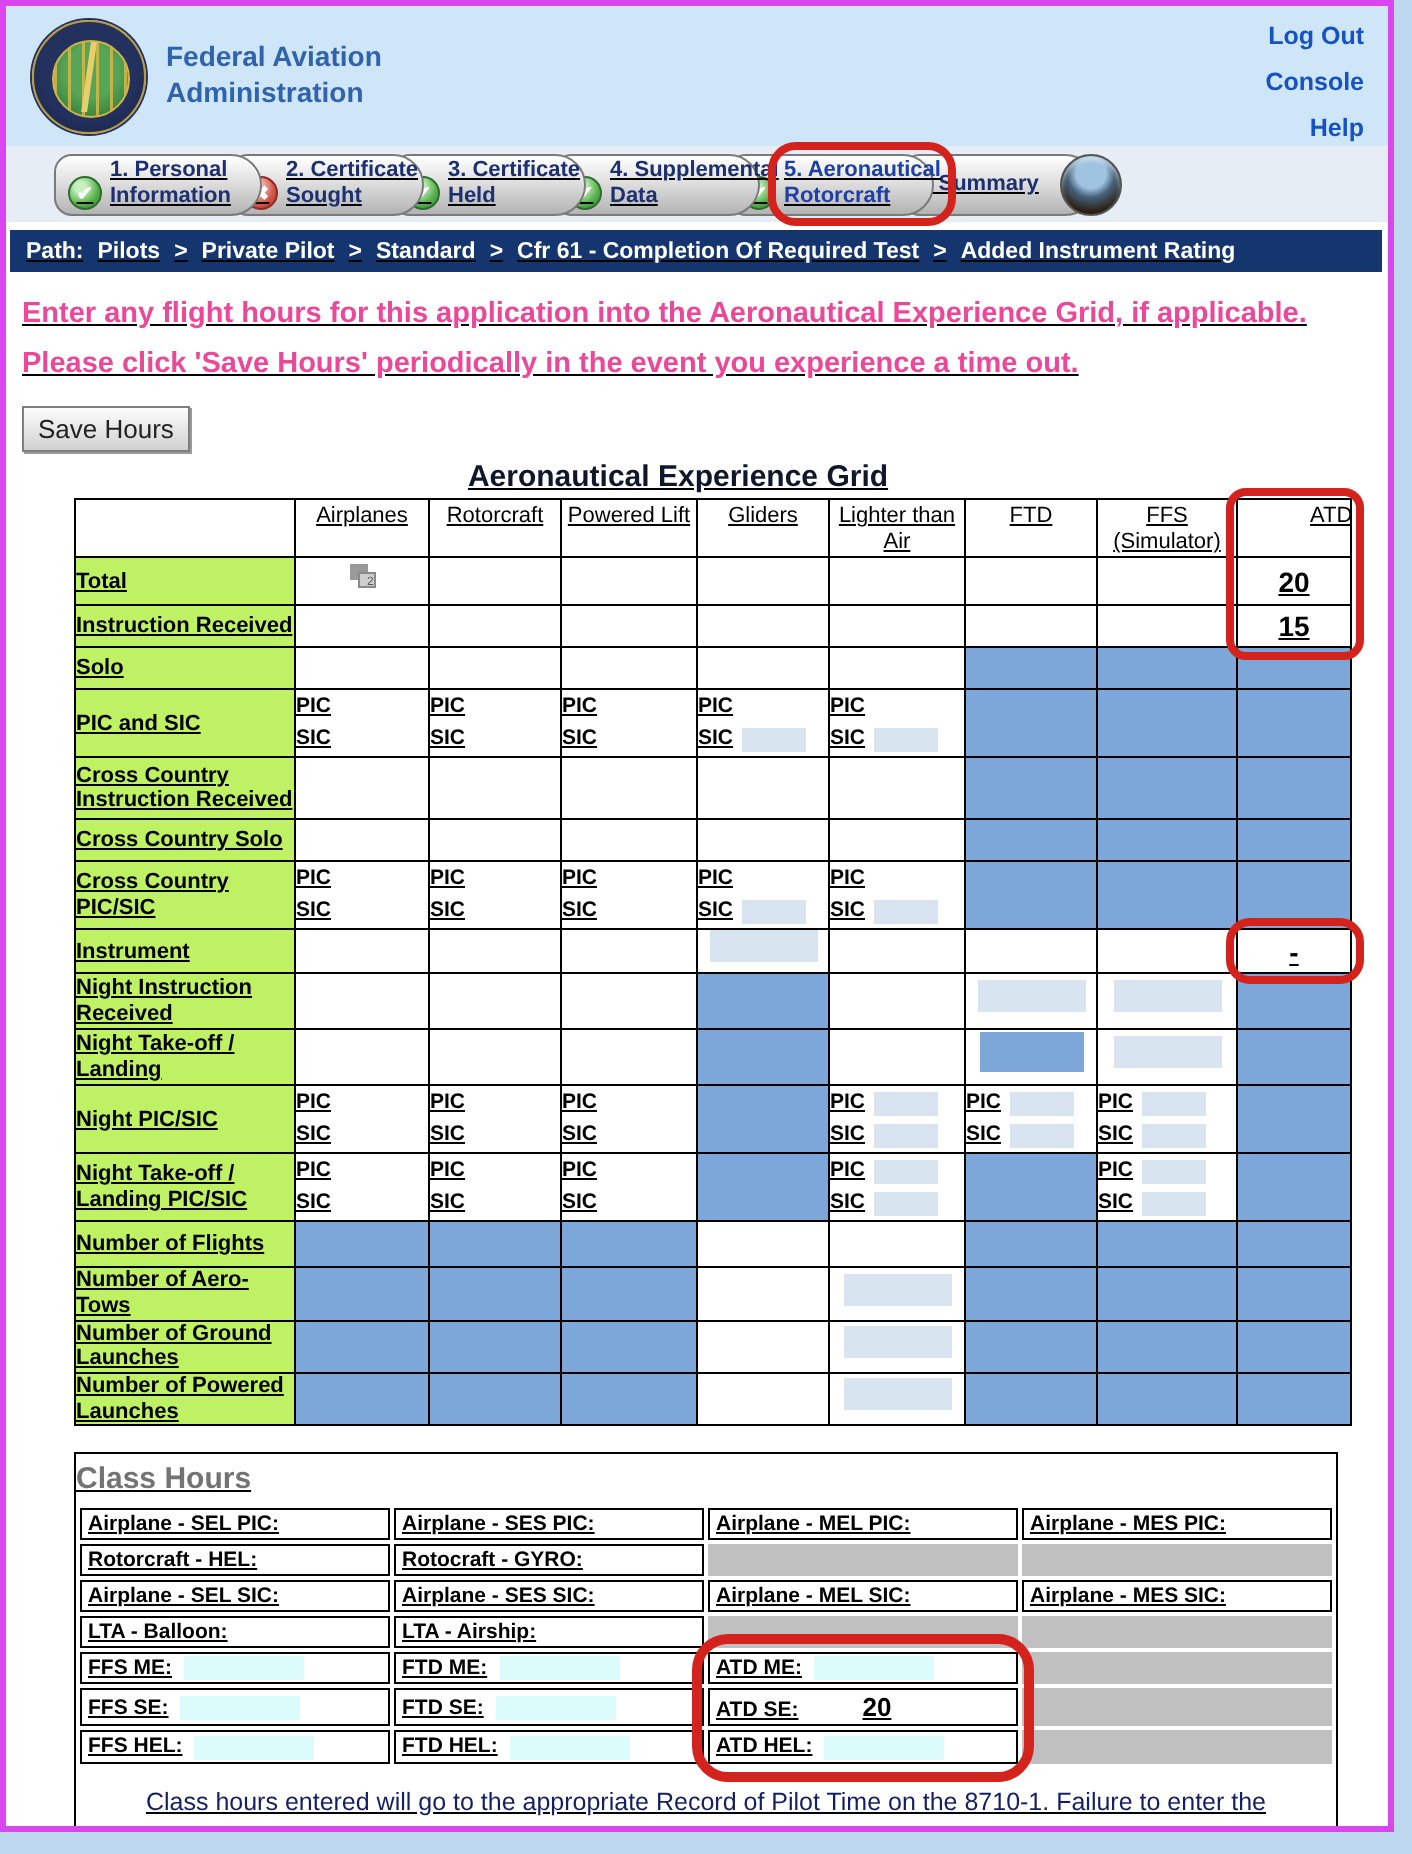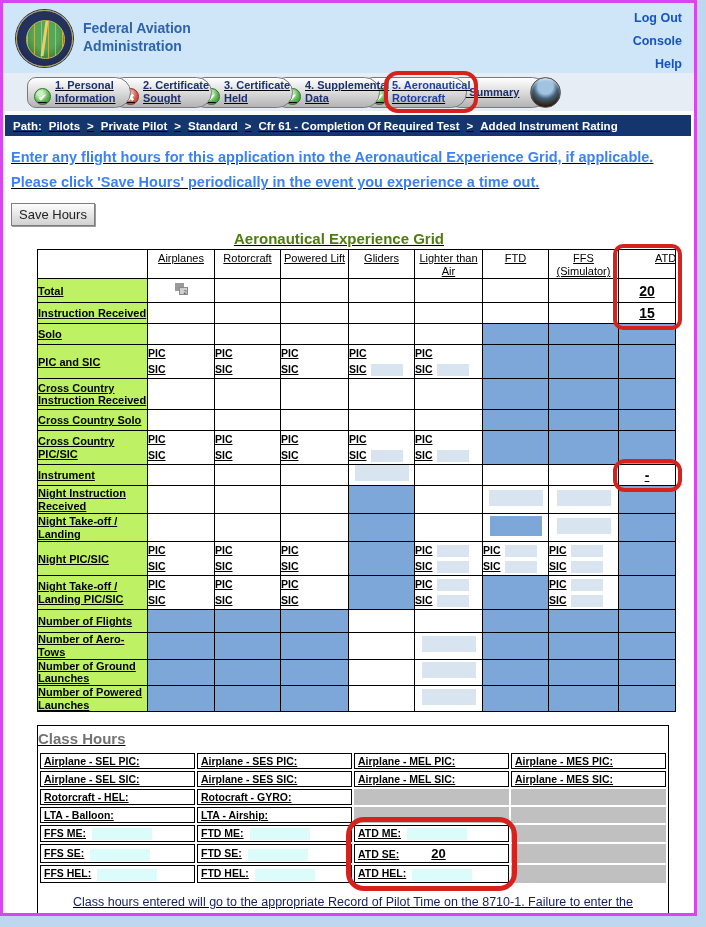--- a/index.html
+++ b/index.html
@@ -54,29 +54,29 @@
     background:radial-gradient(circle at 50% 30%, #9fc3e0 0 30%, #44617a 48%, #2c1d0e 78%, #140d05 100%);
     border:1px solid #555;box-shadow:inset 0 2px 2px rgba(255,255,255,.5);
   }
   
   .crumb{
     margin:4px 3px 0 2px;height:21px;background:#15356e;color:#fff;
     font-size:11.5px;font-weight:bold;display:flex;align-items:center;padding-left:8px;
   }
   .crumb span{margin-right:7px;white-space:nowrap;}
   
-  .instructions{margin:9px 0 0 8px;color:#3b82f6;font-weight:bold;font-size:14.5px;line-height:25px;}
+  .instructions{margin:9px 0 0 8px;color:#ec4899;font-weight:bold;font-size:14.5px;line-height:25px;}
   .savebtn{
     margin:8px 0 0 8px;display:inline-block;cursor:pointer;
     background:linear-gradient(180deg,#fdfdfd,#e2e2e2 60%,#d2d2d2);
     border:1px solid #7e7e7e;box-shadow:1px 1px 0 #9a9a9a;
     font-size:13px;color:#222;padding:3px 7px;
   }
   
-  .grid-title{margin-top:4px;text-align:center;color:#4d7c0f;font-weight:bold;font-size:15px;width:672px;}
+  .grid-title{margin-top:4px;text-align:center;color:#0f172a;font-weight:bold;font-size:15px;width:672px;}
   table.grid{
     margin:2px 0 0 34px;border-collapse:collapse;table-layout:fixed;width:638px;
   }
   table.grid th, table.grid td{border:1px solid #000;padding:0;box-sizing:border-box;overflow:hidden;}
   table.grid th{font-size:11px;font-weight:normal;text-align:center;vertical-align:top;padding-top:2px;line-height:1.2;background:#fff;}
   td.rowlabel{font-size:11px;font-weight:bold;text-align:left;vertical-align:middle;padding:1px 2px 1px 3px;line-height:1.15;background:#bef264;}
   td.c-empty{background:#fff;}
   td.c-dis{background:#7da7d8;}
   td.c-val{background:#fff;text-align:center;vertical-align:middle;font-size:14px;font-weight:bold;color:#000;}
   td.c-box{background:#fff;text-align:center;vertical-align:middle;}
@@ -563,30 +563,30 @@
       <div class="class-title">Class Hours</div>
       <table class="chours">
         <tbody>
             <tr>
               <td class="ch-lab"><span>Airplane - SEL PIC:</span></td>
               <td class="ch-lab"><span>Airplane - SES PIC:</span></td>
               <td class="ch-lab"><span>Airplane - MEL PIC:</span></td>
               <td class="ch-lab"><span>Airplane - MES PIC:</span></td>
             </tr>
             <tr>
+              <td class="ch-lab"><span>Rotorcraft - HEL:</span></td>
+              <td class="ch-lab"><span>Rotocraft - GYRO:</span></td>
+              <td class="ch-gray"></td>
+              <td class="ch-gray"></td>
+            </tr>
+            <tr>
               <td class="ch-lab"><span>Airplane - SEL SIC:</span></td>
               <td class="ch-lab"><span>Airplane - SES SIC:</span></td>
               <td class="ch-lab"><span>Airplane - MEL SIC:</span></td>
               <td class="ch-lab"><span>Airplane - MES SIC:</span></td>
-            </tr>
-            <tr>
-              <td class="ch-lab"><span>Rotorcraft - HEL:</span></td>
-              <td class="ch-lab"><span>Rotocraft - GYRO:</span></td>
-              <td class="ch-gray"></td>
-              <td class="ch-gray"></td>
             </tr>
             <tr>
               <td class="ch-lab"><span>LTA - Balloon:</span></td>
               <td class="ch-lab"><span>LTA - Airship:</span></td>
               <td class="ch-gray"></td>
               <td class="ch-gray"></td>
             </tr>
             <tr>
               <td class="ch-lab"><span>FFS ME:</span><span class="cyan"></span></td>
               <td class="ch-lab"><span>FTD ME:</span><span class="cyan"></span></td>

